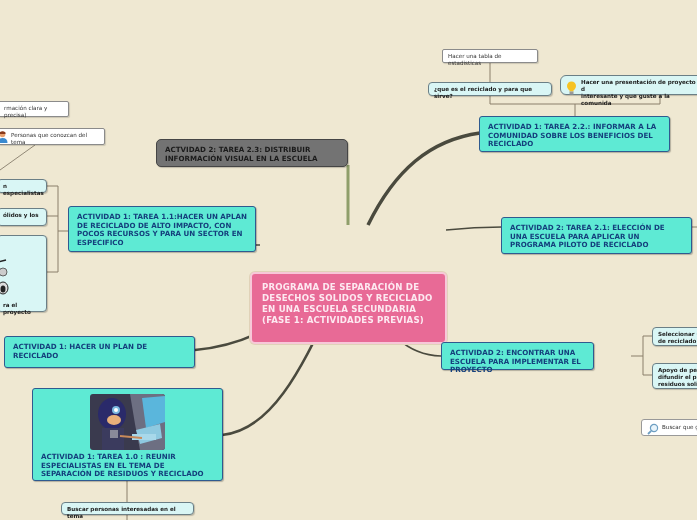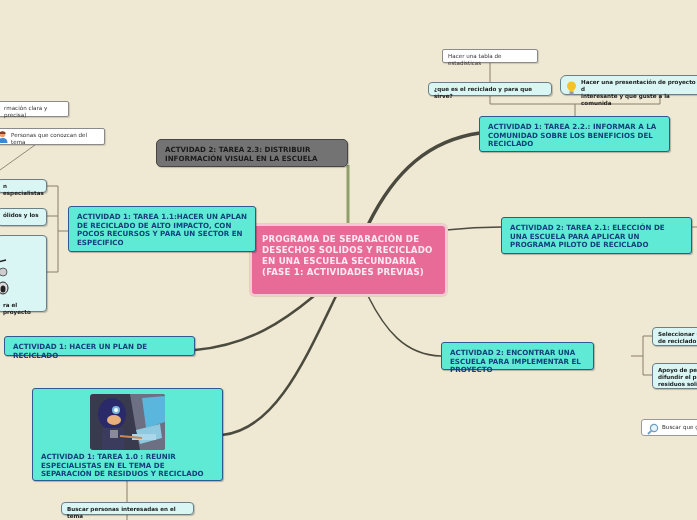--- a/index.html
+++ b/index.html
@@ -8,20 +8,21 @@
     background:#efe8d2;
     font-family:"DejaVu Sans", sans-serif;
   }
   #links { position:absolute; left:0; top:0; width:697px; height:520px; }
   .node { position:absolute; box-sizing:border-box; }
   .central {
     background:#e86a96; border:2px solid #f7c8d8; border-radius:5px;
     color:#fde9f1; font-weight:bold; font-size:8.6px; line-height:11px;
     padding:8px 10px; letter-spacing:0.2px;
     box-shadow:0 0 0 1px #e0d2b8;
+    margin-top:48px;
   }
   .main {
     background:#5eead4; border:1.5px solid #2f5a8f; border-radius:3px;
     color:#143f7c; font-weight:bold; font-size:7.1px; line-height:8.6px;
     padding:6px 8px;
     box-shadow:1px 1px 1px rgba(0,0,0,0.25);
   }
   .grey {
     background:#737373; border:1.5px solid #454545; border-radius:5px;
     color:#1b1b1b; font-weight:bold; font-size:7.1px; line-height:8.6px;
@@ -86,21 +87,21 @@
 </div>
 
 <div class="node grey" style="left:156px; top:139px; width:192px; height:28px;">
   <span>ACTVIDAD 2: TAREA 2.3: DISTRIBUIR INFORMACIÓN  VISUAL EN LA ESCUELA</span>
 </div>
 
 <div class="node main" style="left:68px; top:206px; width:188px; height:46px;">
   <span>ACTIVIDAD 1: TAREA 1.1:HACER UN APLAN DE RECICLADO DE ALTO IMPACTO, CON POCOS RECURSOS Y PARA UN SECTOR EN ESPECIFICO</span>
 </div>
 
-<div class="node main" style="left:4px; top:336px; width:191px; height:20px;">
+<div class="node main" style="left:4px; top:336px; width:191px; height:32px;">
   <span>ACTIVIDAD 1: HACER UN PLAN DE RECICLADO</span>
 </div>
 
 <div class="node main" style="left:32px; top:388px; width:191px; height:93px; padding-top:64px;">
   <div class="img-box">
     <svg width="75" height="56" viewBox="0 0 75 56">
       <rect width="75" height="56" fill="#3a3a4e"></rect>
       <polygon points="40,0 75,0 75,56 50,56 45,30" fill="#6d6f82"></polygon>
       <polygon points="52,4 75,2 75,28 56,34" fill="#5ab6dc"></polygon>
       <polygon points="46,36 70,30 72,44 50,50" fill="#8ec9e0"></polygon>

